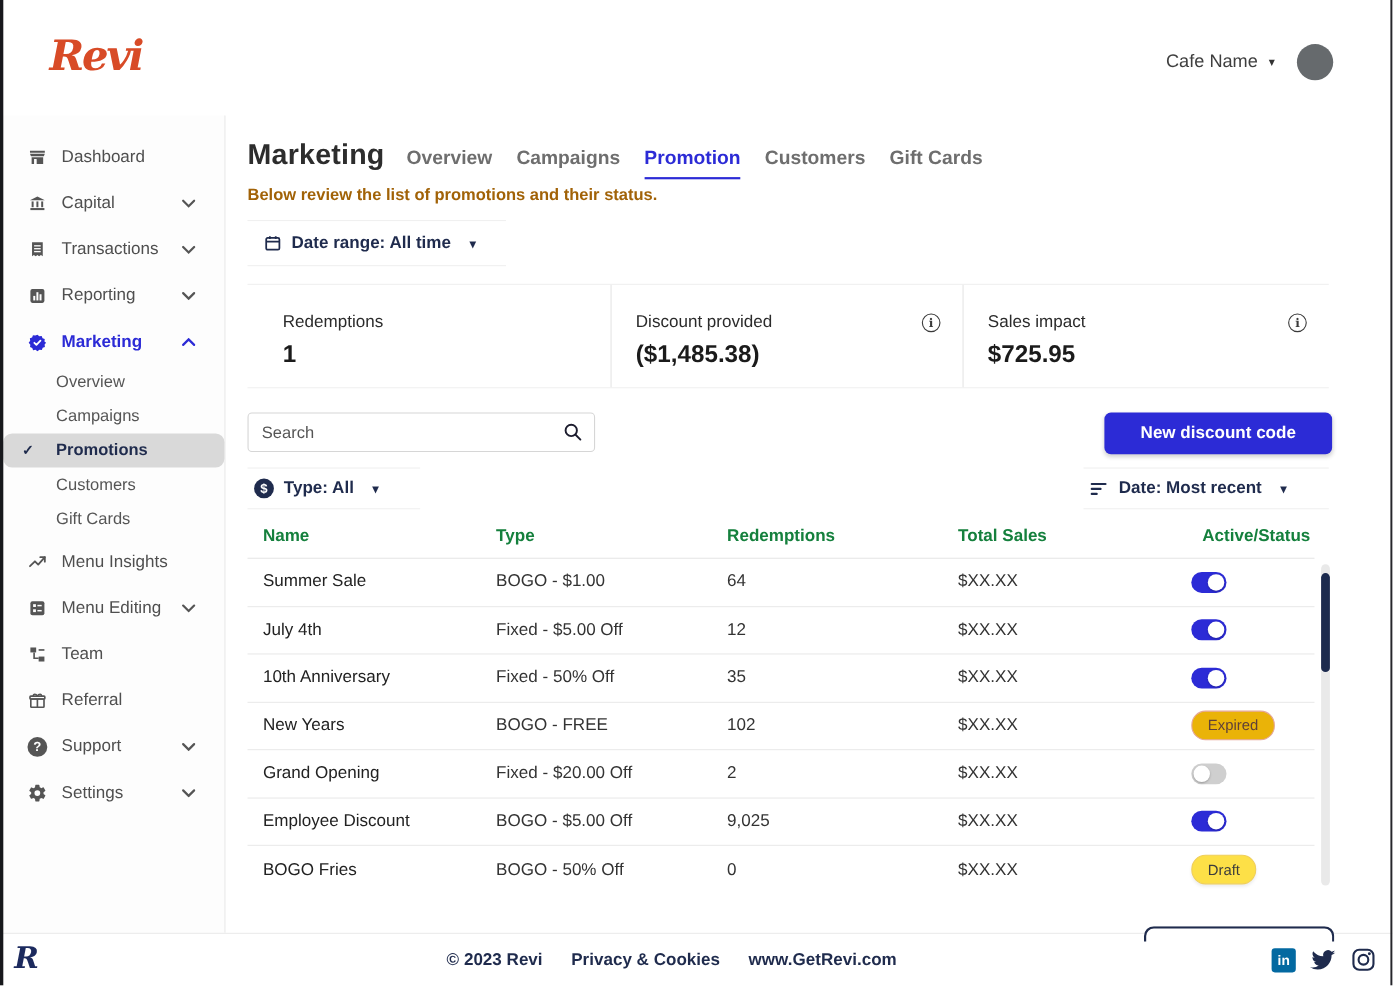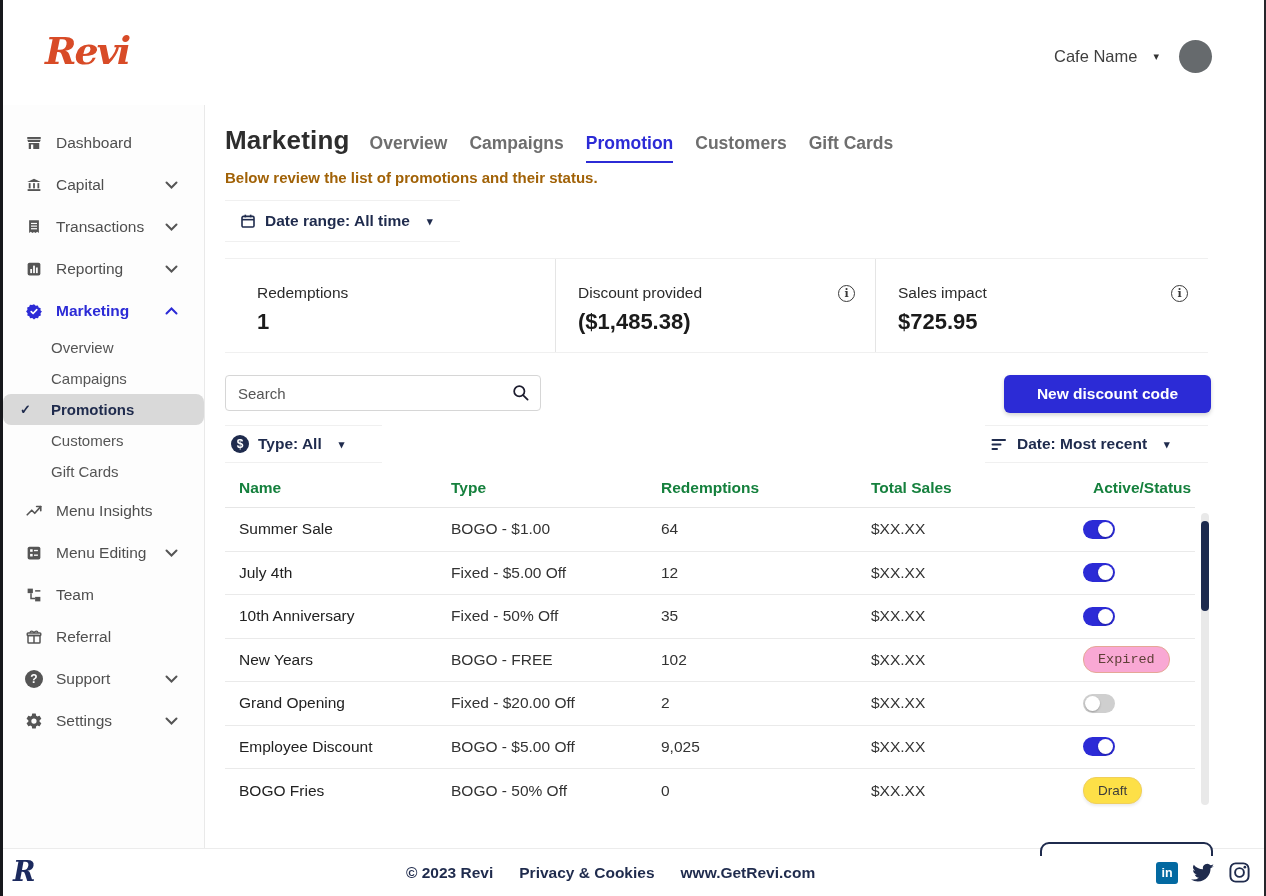--- a/index.html
+++ b/index.html
@@ -9,21 +9,21 @@
     background:#ffffff; color:#333; position:relative; overflow:hidden;
   }
   .edge-strip { position:absolute; left:0; top:0; width:3px; height:100%; background:#17181c; z-index:40; }
   .edge-strip-right { position:absolute; right:0; top:0; width:2px; height:100%; background:#26262b; z-index:40; }
 
   
   .topbar { position:absolute; left:3px; top:0; right:0; height:105px; background:#fff; }
   .logo { position:absolute; left:42px; top:28px; font-family:"DejaVu Serif", serif;
           font-style:italic; font-weight:bold; font-size:38px; color:#d84b27; letter-spacing:-2px; }
   .account { position:absolute; right:54px; top:40px; display:flex; align-items:center; gap:20px; }
-  .account-name { font-size:16.5px; color:#3f3f3f; display:flex; align-items:center; gap:16px; cursor:pointer; }
+  .account-name { font-size:16.5px; color:#3f3f3f; display:flex; align-items:center; gap:10px; cursor:pointer; }
   .caret { font-size:11px; color:#333; }
   .avatar { width:33px; height:33px; border-radius:50%; background:#666a6d; }
 
   
   .sidebar { position:absolute; left:3px; top:105px; width:202px; bottom:48px;
              background:#fdfdfd; border-right:1px solid #e9e9e9; padding-top:17px; }
   .nav-item { height:42px; display:flex; align-items:center; gap:13px; padding-left:22px;
               font-size:15.5px; color:#4f4f4f; font-weight:500; cursor:pointer; position:relative; }
   .nav-item .nav-icon { width:18px; height:18px; display:flex; align-items:center; justify-content:center; flex:0 0 18px; }
   .nav-item svg { display:block; }
@@ -98,21 +98,21 @@
 
   .toggle { width:32px; height:19px; border-radius:10px; position:relative; cursor:pointer; }
   .toggle.on { background:#2c2bd6; }
   .toggle.off { background:#cfcfcf; }
   .knob { width:15px; height:15px; border-radius:50%; background:#fff; position:absolute; top:2px;
           box-shadow:0 1px 2px rgba(0,0,0,.25); }
   .toggle.on .knob { right:2px; }
   .toggle.off .knob { left:2px; }
 
   .badge { display:inline-block; padding:5px 14px; border-radius:13px; font-size:13.5px; }
-  .badge.expired { background:#f9a8d4; border:1px solid #e5a796; color:#5f4038;font-family:Liberation Mono, monospace; }
+  .badge.expired { background:#eab308; border:1px solid #e5a796; color:#5f4038; }
   .badge.draft { background:#fde047; border:1px solid #f0cf5a; color:#3c3c3c; box-shadow:0 2px 3px rgba(0,0,0,.08); }
 
   .v-scrollbar { position:absolute; left:976px; top:408px; width:8px; height:292px;
                  background:#e9e9e9; border-radius:4px; }
   .v-thumb { position:absolute; left:0; top:8px; width:8px; height:90px; background:#1c2a4e; border-radius:4px; cursor:grab; }
 
   .partial-btn-clip { position:absolute; left:815px; top:737px; width:173px; height:14px; overflow:hidden; z-index:30; }
   .partial-btn { width:100%; height:40px; background:#fff; border:2px solid #1f2b4d; border-radius:9px; cursor:pointer; }
 
   

